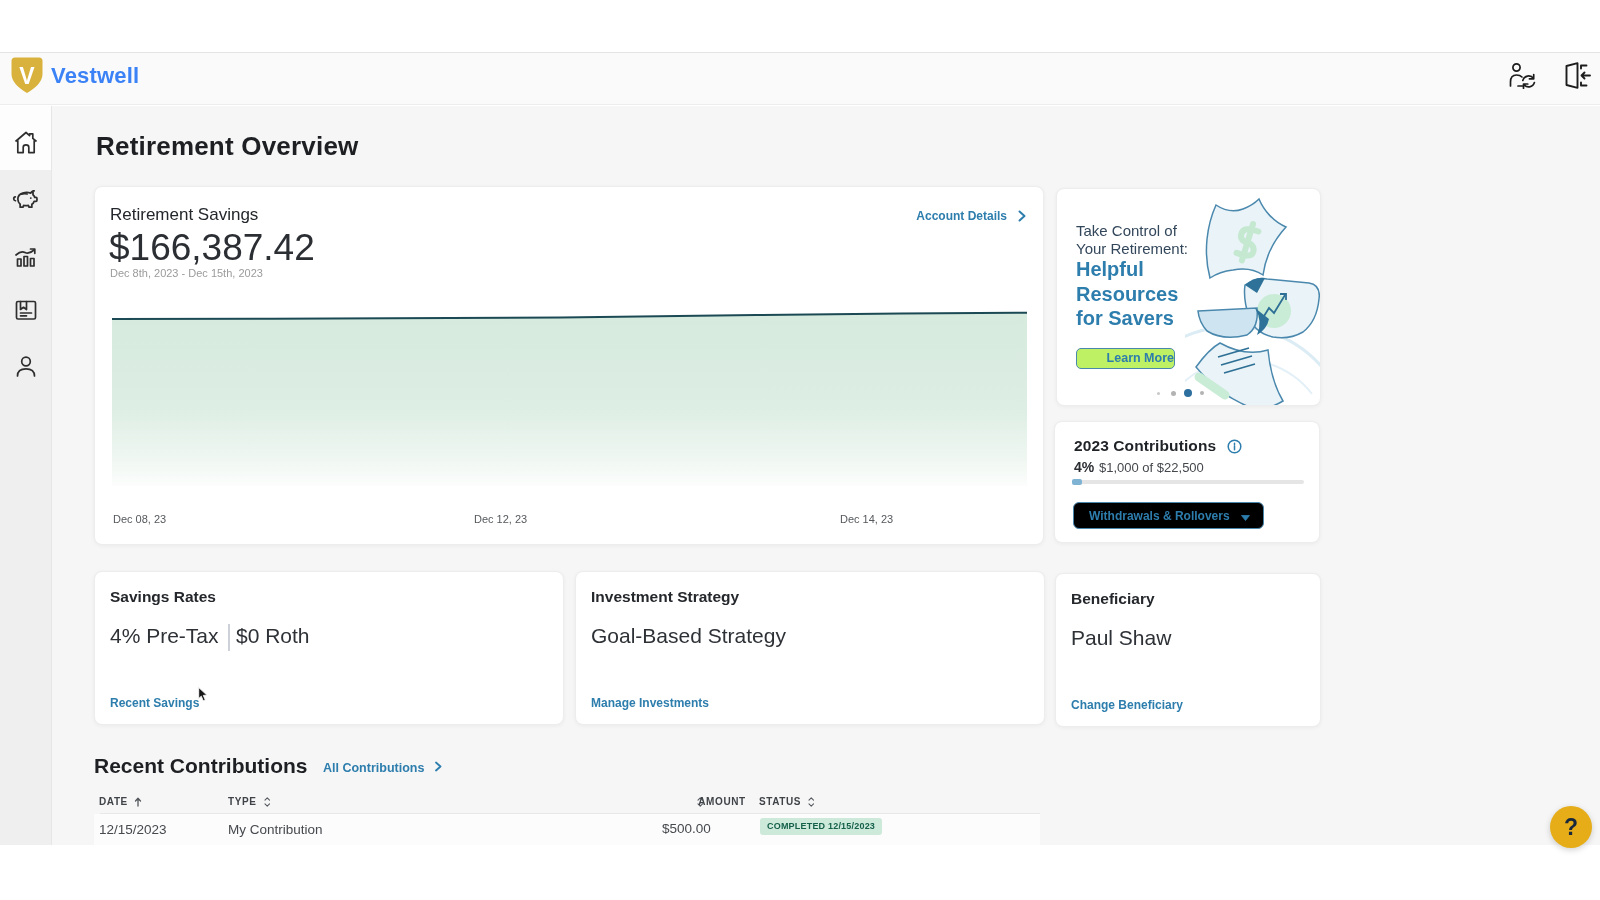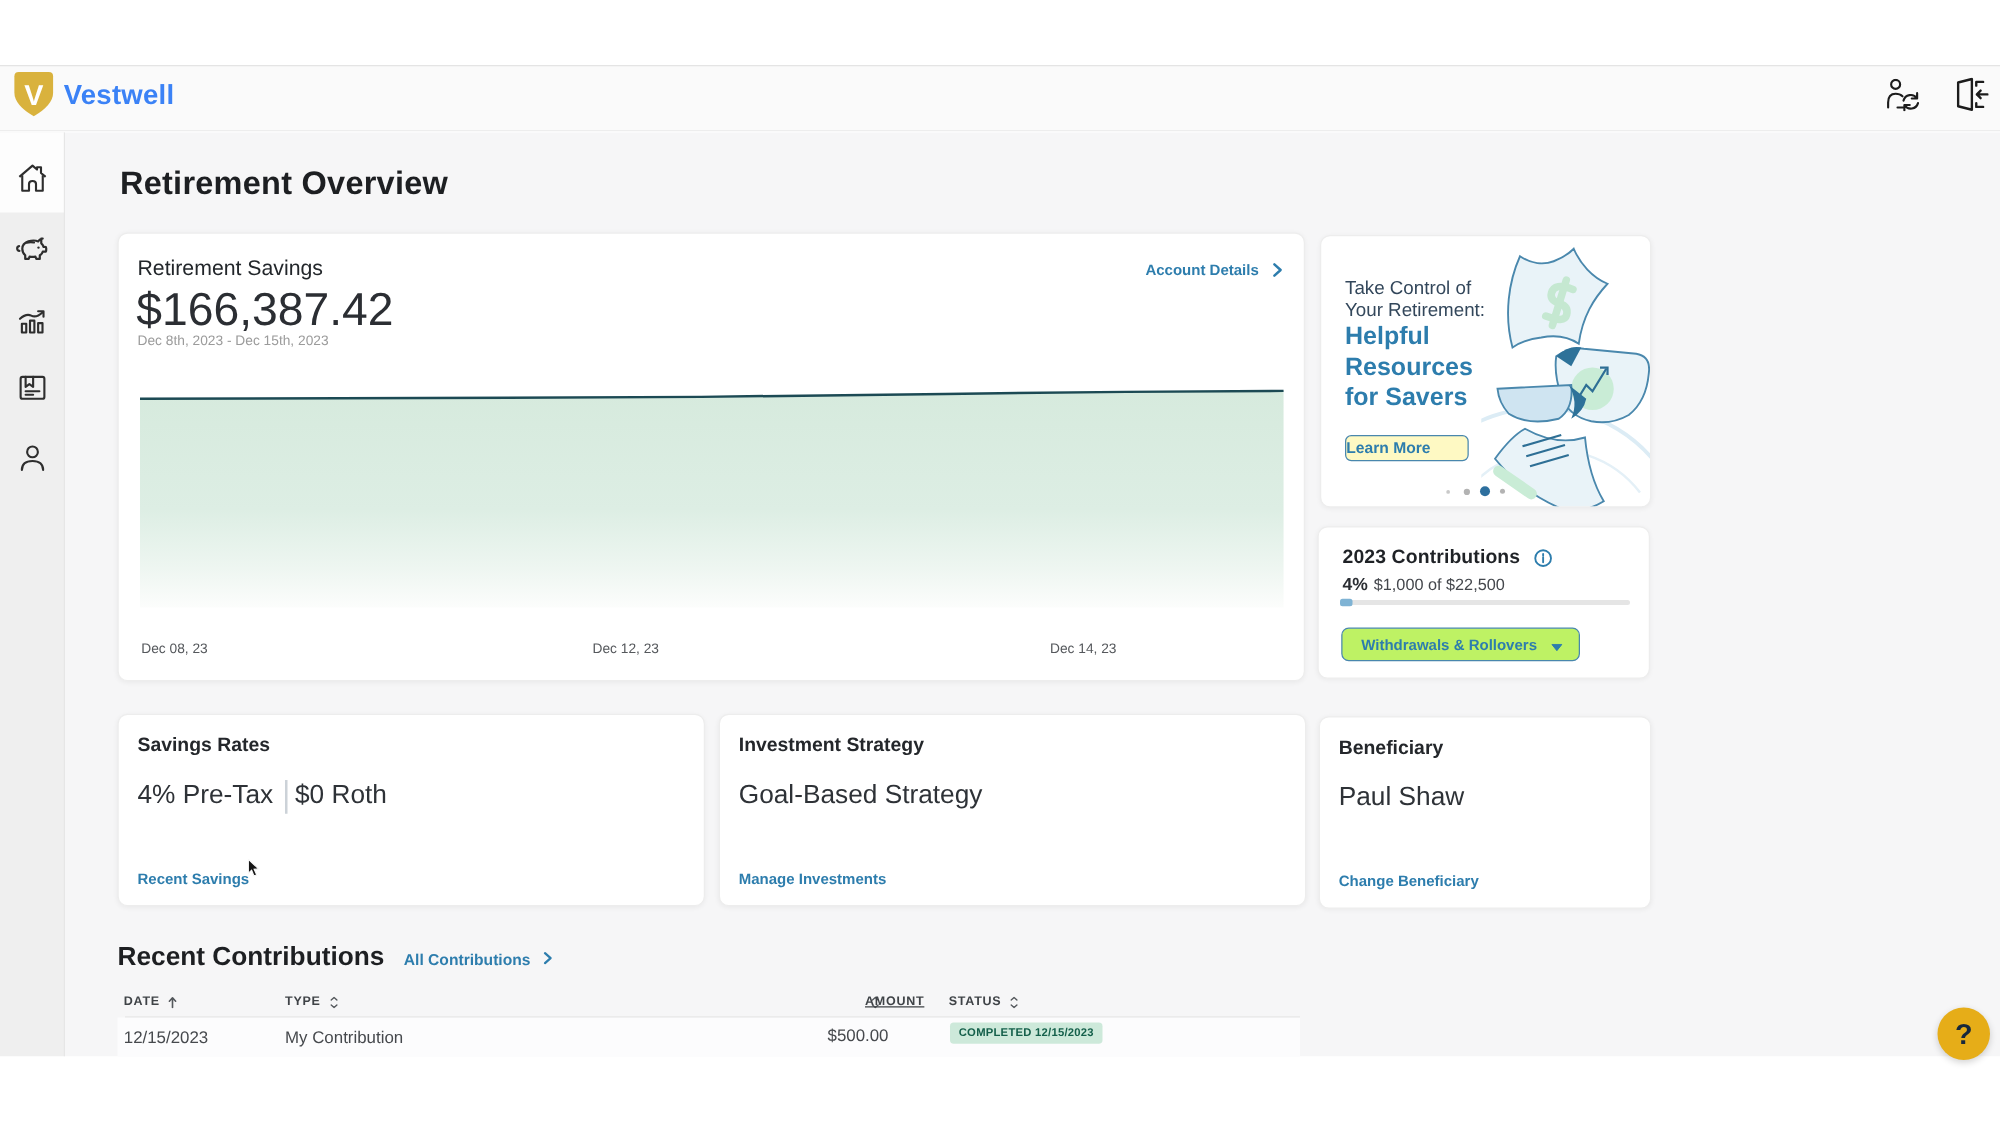--- a/index.html
+++ b/index.html
@@ -132,38 +132,38 @@
 
       <path d="M13 122 L72 119 Q74 138 62 146 Q38 152 22 142 Q14 133 13 122 Z" fill="#cfe4f1" stroke="#4a88ad" stroke-width="1.5"></path>
       <path d="M70 119 Q78 132 72 146 Q82 140 84 130 Z" fill="#2e7299"></path>
 
       <path d="M11 178 Q24 160 35 154 Q60 168 83 161 Q86 192 98 212 Q78 224 62 217 Q32 204 11 178 Z" fill="#e9f3f8" stroke="#4a88ad" stroke-width="1.5"></path>
       <path d="M33 168 L64 159 M36 176 L67 167 M39 184 L70 175" stroke="#2e6f95" stroke-width="1.8"></path>
       <path d="M14 188 L40 206" stroke="#c9ecd6" stroke-width="9" stroke-linecap="round"></path>
     </svg>
     <div class="abs" style="left:19px; top:33px; font-size:15px; color:#33475b; line-height:17.5px;">Take Control of<br>Your Retirement:</div>
     <div class="abs" style="left:19px; top:68px; font-size:20px; font-weight:bold; color:#2d7dad; line-height:24.5px;">Helpful<br>Resources<br>for Savers</div>
-    <div class="abs" style="left:19px; top:159px; width:99px; height:21px; border:1px solid #4987ad; border-radius:5px; background:#fef9c3; text-align:left; line-height:19px; font-size:12.5px; font-weight:bold; color:#2d7dad;">Learn More</div>
+    <div class="abs" style="left:19px; top:159px; width:99px; height:21px; border:1px solid #4987ad; border-radius:5px; background:#bef264; text-align:right; line-height:19px; font-size:12.5px; font-weight:bold; color:#2d7dad;">Learn More</div>
     <div class="abs" style="left:100px; top:203px; width:3px; height:3px; border-radius:50%; background:#c9c9c9;"></div>
     <div class="abs" style="left:114px; top:202px; width:5px; height:5px; border-radius:50%; background:#b3b3b3;"></div>
     <div class="abs" style="left:127px; top:200px; width:8px; height:8px; border-radius:50%; background:#2d6f9e;"></div>
     <div class="abs" style="left:143px; top:202px; width:4px; height:4px; border-radius:50%; background:#b3b3b3;"></div>
   </div>
 
   <div id="contrib" class="card">
     <div class="abs" style="left:19px; top:15px; font-size:15.5px; font-weight:bold; color:#1f2226; letter-spacing:0.1px;">2023 Contributions</div>
     <svg class="abs" style="left:172px; top:17px;" width="15" height="15" viewBox="0 0 15 15" fill="none">
       <circle cx="7.5" cy="7.5" r="6.3" stroke="#2d7dad" stroke-width="1.5"></circle>
       <path d="M7.5 6.8 V10.8 M7.5 4.2 V5.4" stroke="#2d7dad" stroke-width="1.5" stroke-linecap="round"></path>
     </svg>
     <div class="abs" style="left:19px; top:37px; font-size:14px; font-weight:bold; color:#2b2e33;">4%</div>
     <div class="abs" style="left:44px; top:38px; font-size:13px; color:#44474c;">$1,000 of $22,500</div>
     <div class="abs" style="left:17px; top:58px; width:232px; height:4px; border-radius:2px; background:#e5e5e5;"></div>
     <div class="abs" style="left:17px; top:57px; width:10px; height:6px; border-radius:2px; background:#7fb3d4;"></div>
-    <div class="abs" style="left:18px; top:80px; width:191px; height:27px; border:1px solid #4987ad; border-radius:6px; background:#bef264;">
+    <div class="abs" style="left:18px; top:80px; width:191px; height:27px; border:1px solid #4987ad; border-radius:6px; background:#000000;">
       <span class="abs" style="left:15px; top:6px; font-size:12px; font-weight:bold; color:#2d7dad;">Withdrawals &amp; Rollovers</span>
       <svg class="abs" style="left:167px; top:12px;" width="9" height="6" viewBox="0 0 9 6">
           <path d="M0.5 0.5 L8.5 0.5 L4.5 5.5 Z" fill="#2d7dad" stroke="#2d7dad" stroke-width="0.8" stroke-linejoin="round"></path>
         </svg>
     </div>
   </div>
 
   <div id="c1" class="card">
     <div class="ctitle">Savings Rates</div>
     <div class="cvalue">4% Pre-Tax</div>
@@ -196,21 +196,21 @@
     </svg>
   <div class="abs td" style="left:47px; top:716px;">12/15/2023</div>
   <div class="abs th" style="left:176px; top:690px;">TYPE</div>
   <svg class="abs" style="left:212px; top:691px;" width="6.5" height="10" viewBox="0 0 7 11" fill="none" stroke="#54585c" stroke-width="1.2" stroke-linecap="round" stroke-linejoin="round">
       <path d="M1 3.4 L3.5 1 L6 3.4 M1 7.6 L3.5 10 L6 7.6"></path>
     </svg>
   <div class="abs td" style="left:176px; top:716px;">My Contribution</div>
   <svg class="abs" style="left:645px; top:691px;" width="6.5" height="10" viewBox="0 0 7 11" fill="none" stroke="#54585c" stroke-width="1.2" stroke-linecap="round" stroke-linejoin="round">
       <path d="M1 3.4 L3.5 1 L6 3.4 M1 7.6 L3.5 10 L6 7.6"></path>
     </svg>
-  <div class="abs th" style="left:640px; top:690px; width:60px; text-align:left;text-decoration:underline;">AMOUNT</div>
+  <div class="abs th" style="left:640px; top:690px; width:60px; text-align:center;">AMOUNT</div>
   <div class="abs td" style="left:610px; top:715px; width:90px; text-align:left;">$500.00</div>
   <div class="abs th" style="left:707px; top:690px;">STATUS</div>
   <svg class="abs" style="left:756px; top:691px;" width="6.5" height="10" viewBox="0 0 7 11" fill="none" stroke="#54585c" stroke-width="1.2" stroke-linecap="round" stroke-linejoin="round">
       <path d="M1 3.4 L3.5 1 L6 3.4 M1 7.6 L3.5 10 L6 7.6"></path>
     </svg>
   <div class="abs" style="left:708px; top:712px; height:17px; border-radius:3px; background:#cde9da; padding:0 7px; font-size:9px; font-weight:bold; color:#15604b; line-height:17px; letter-spacing:0.2px;">COMPLETED 12/15/2023</div>
 </div>
 
 <div class="abs" style="left:1550px; top:806px; width:42px; height:42px; border-radius:50%; background:#e6ad18; text-align:center; line-height:42px; font-size:23px; font-weight:bold; color:#17283c; box-shadow:0 2px 6px rgba(0,0,0,0.18);">?</div>
 

